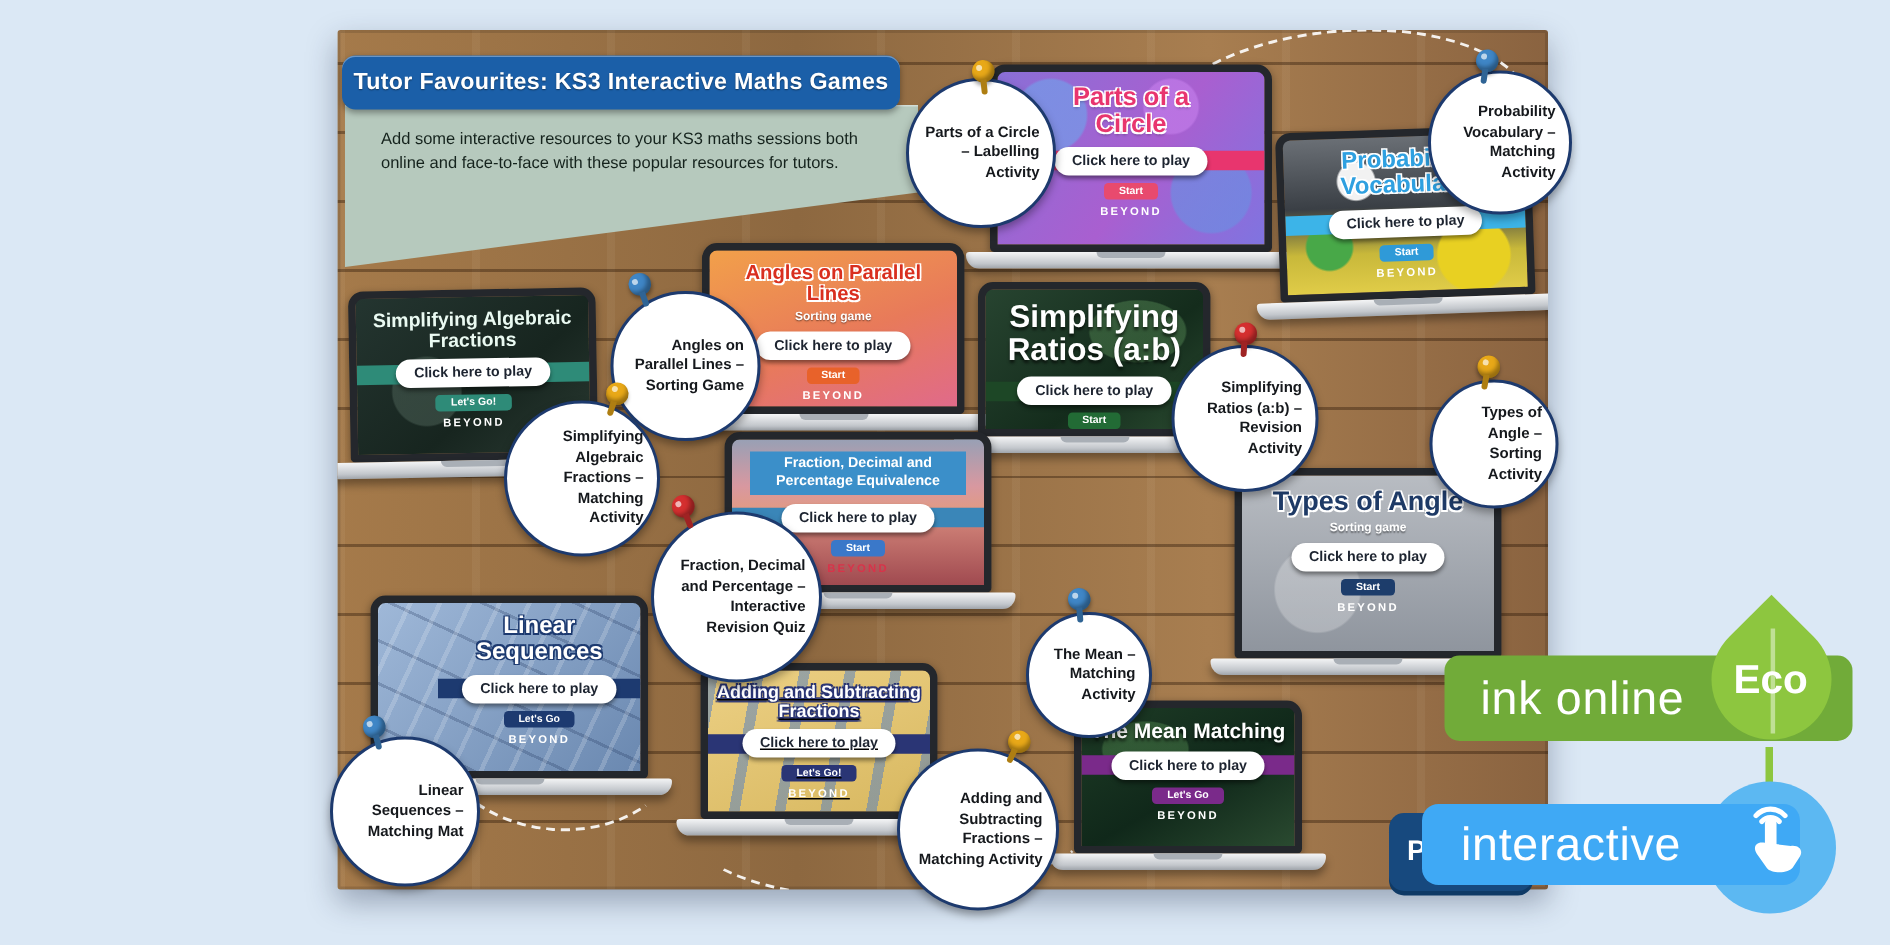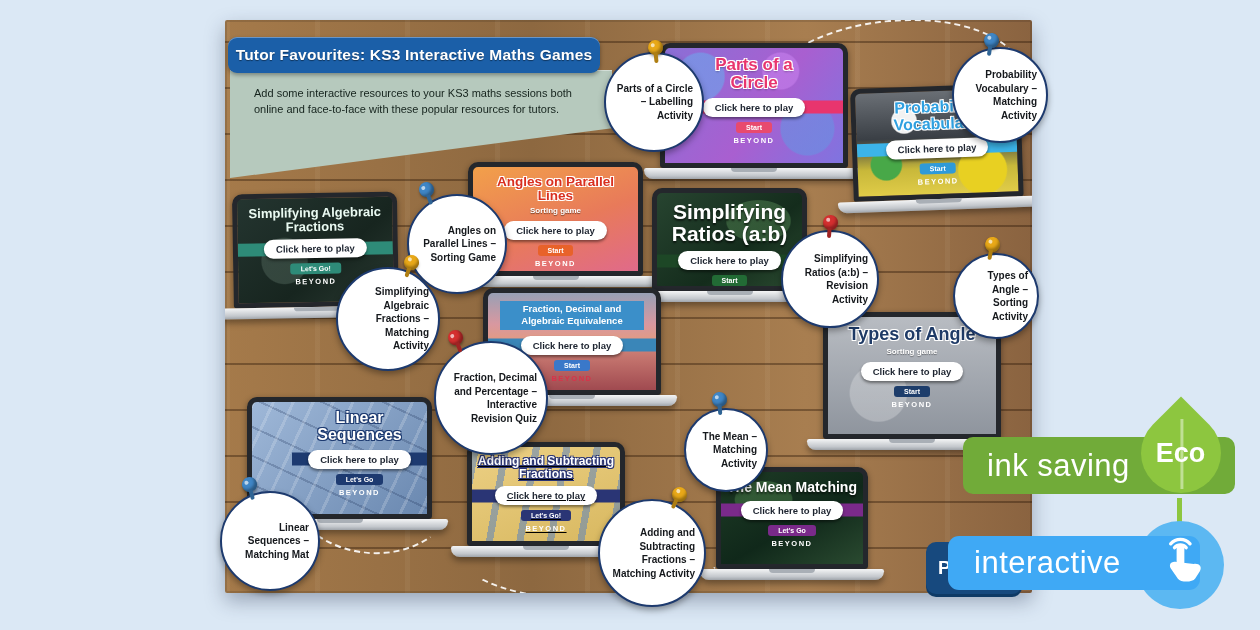--- a/index.html
+++ b/index.html
@@ -245,21 +245,21 @@
             <div class="pill">Click here to play</div>
           </div>
         <div class="action">Start</div>
         <div class="brand">BEYOND</div>
       </div>
       <div class="lap-base"></div>
     </div>
 
     <div class="laptop theme-fdp" style="left:258px;top:268px;width:178px;">
       <div class="screen" style="height:97px;">
-        <div class="gtitle">Fraction, Decimal and Algebraic Equivalence</div>
+        <div class="gtitle">Fraction, Decimal and Percentage Equivalence</div>
 
         <div class="pill-row">
             <div class="pill">Click here to play</div>
           </div>
         <div class="action">Start</div>
         <div class="brand">BEYOND</div>
       </div>
       <div class="lap-base"></div>
     </div>
 
@@ -352,21 +352,21 @@
   <div class="note" style="left:598px;top:499px;width:104px;height:104px;">
     <div class="pin" style="left: 72px; top: -14px; transform: rotate(25deg); background-color: rgb(232, 168, 24);"></div>
     <span class="note-text">Adding and Subtracting Fractions – Matching Activity</span>
   </div>
   <div class="note" style="left:684px;top:408px;width:80px;height:80px;">
     <div class="pin" style="left: 26px; top: -18px; transform: rotate(-5deg); background-color: rgb(63, 134, 198);"></div>
     <span class="note-text">The Mean – Matching Activity</span>
   </div>
 
   <div class="eco-badge">
-    <span>ink saving</span>
+    <span>ink online</span>
   </div>
   <div class="eco-stem"></div>
   <div class="eco-leaf">
     <span>Eco</span>
   </div>
 
   <div class="pri-badge">
     <span>Pri</span>
   </div>
   <div class="interactive-circle"></div>

